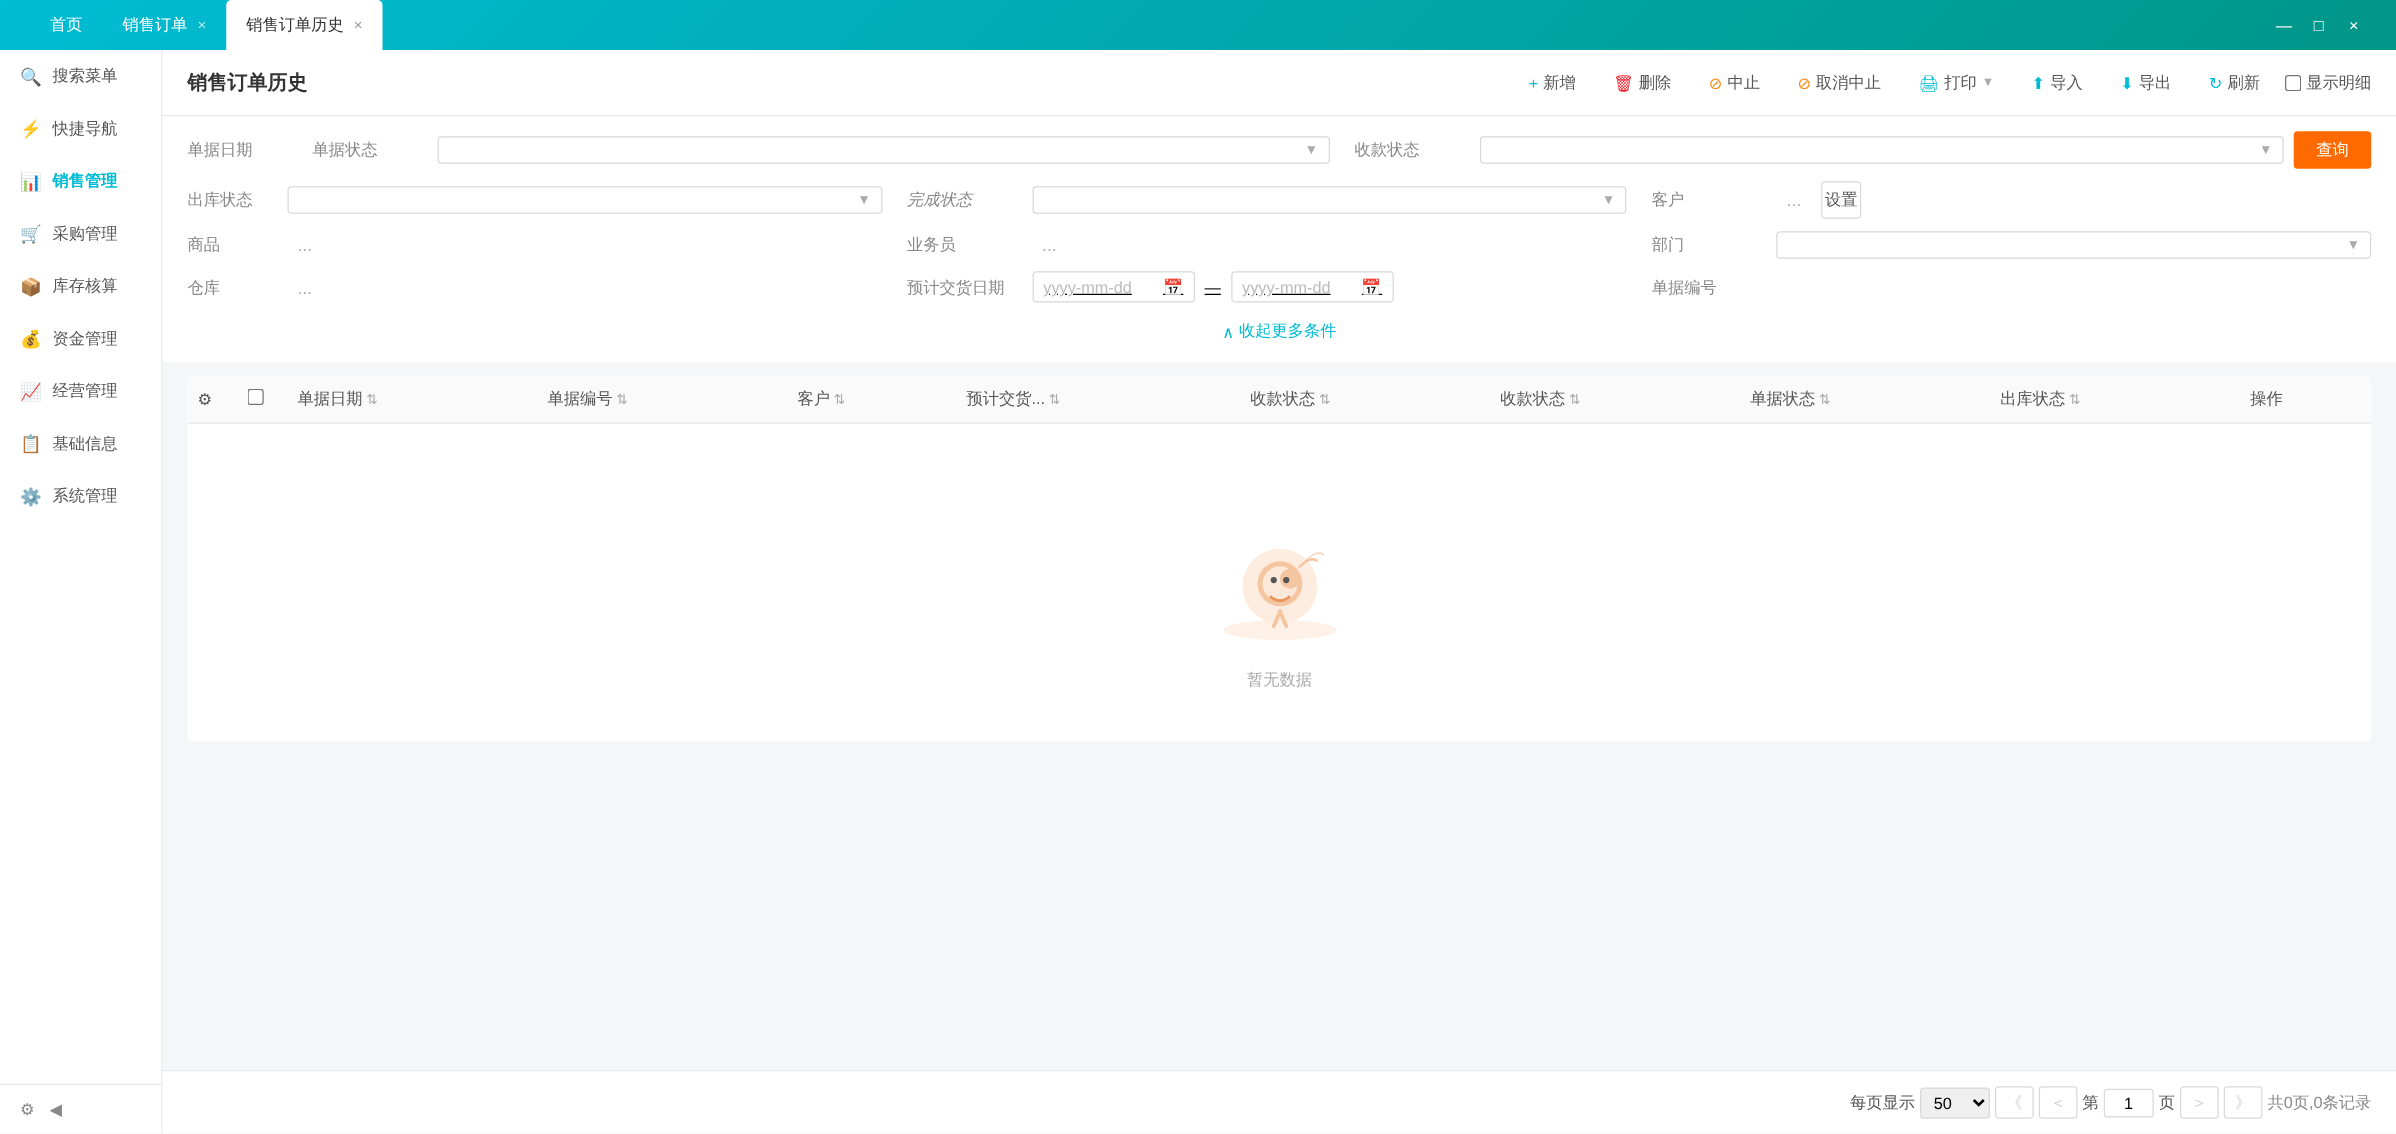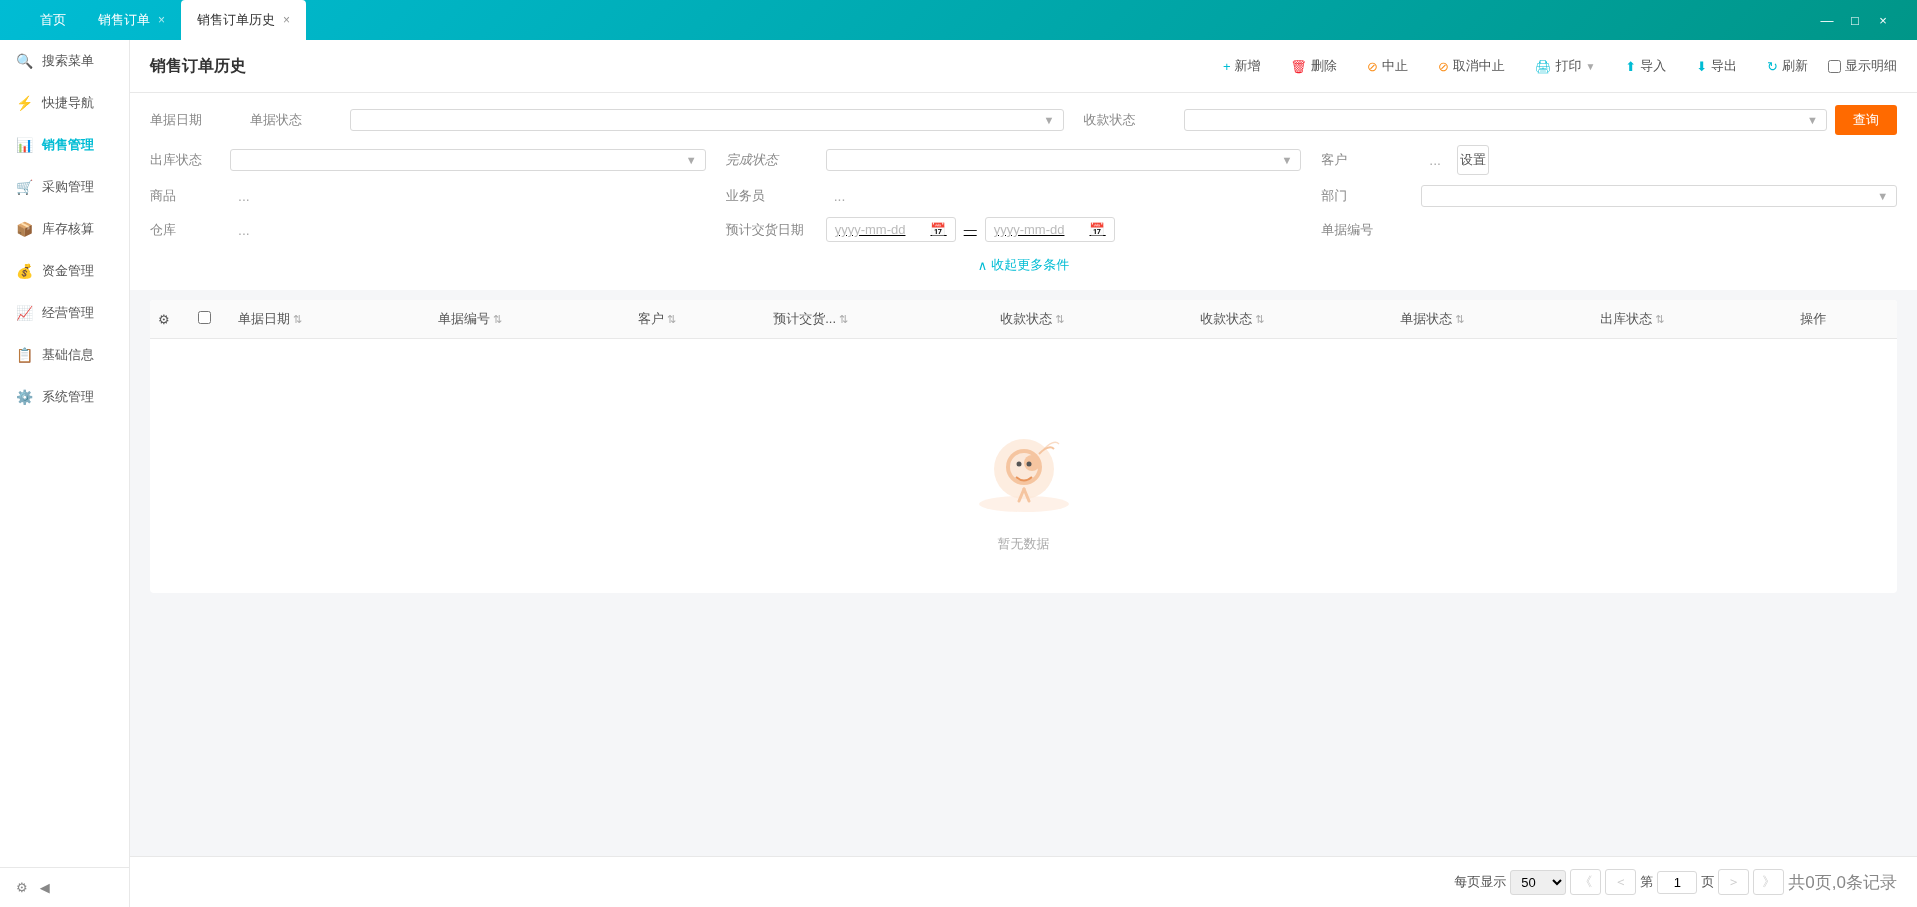--- a/index.html
+++ b/index.html
@@ -339,21 +339,21 @@
     }
     .page-nav-btn:disabled { color: #ccc; cursor: not-allowed; }
     .page-input {
       border: 1px solid #d9d9d9;
       border-radius: 3px;
       padding: 3px 6px;
       width: 40px;
       text-align: center;
       font-size: 13px;
     }
-    .total-text { color: #888; font-size: 17px; }
+    .total-text { color: #888; font-size: 13px; }
   </style>
 </head>
 <body>
 
 <div class="top-bar">
   <div class="tab-area">
     <div class="tab-item">
       <span>首页</span>
     </div>
     <div class="tab-item">

